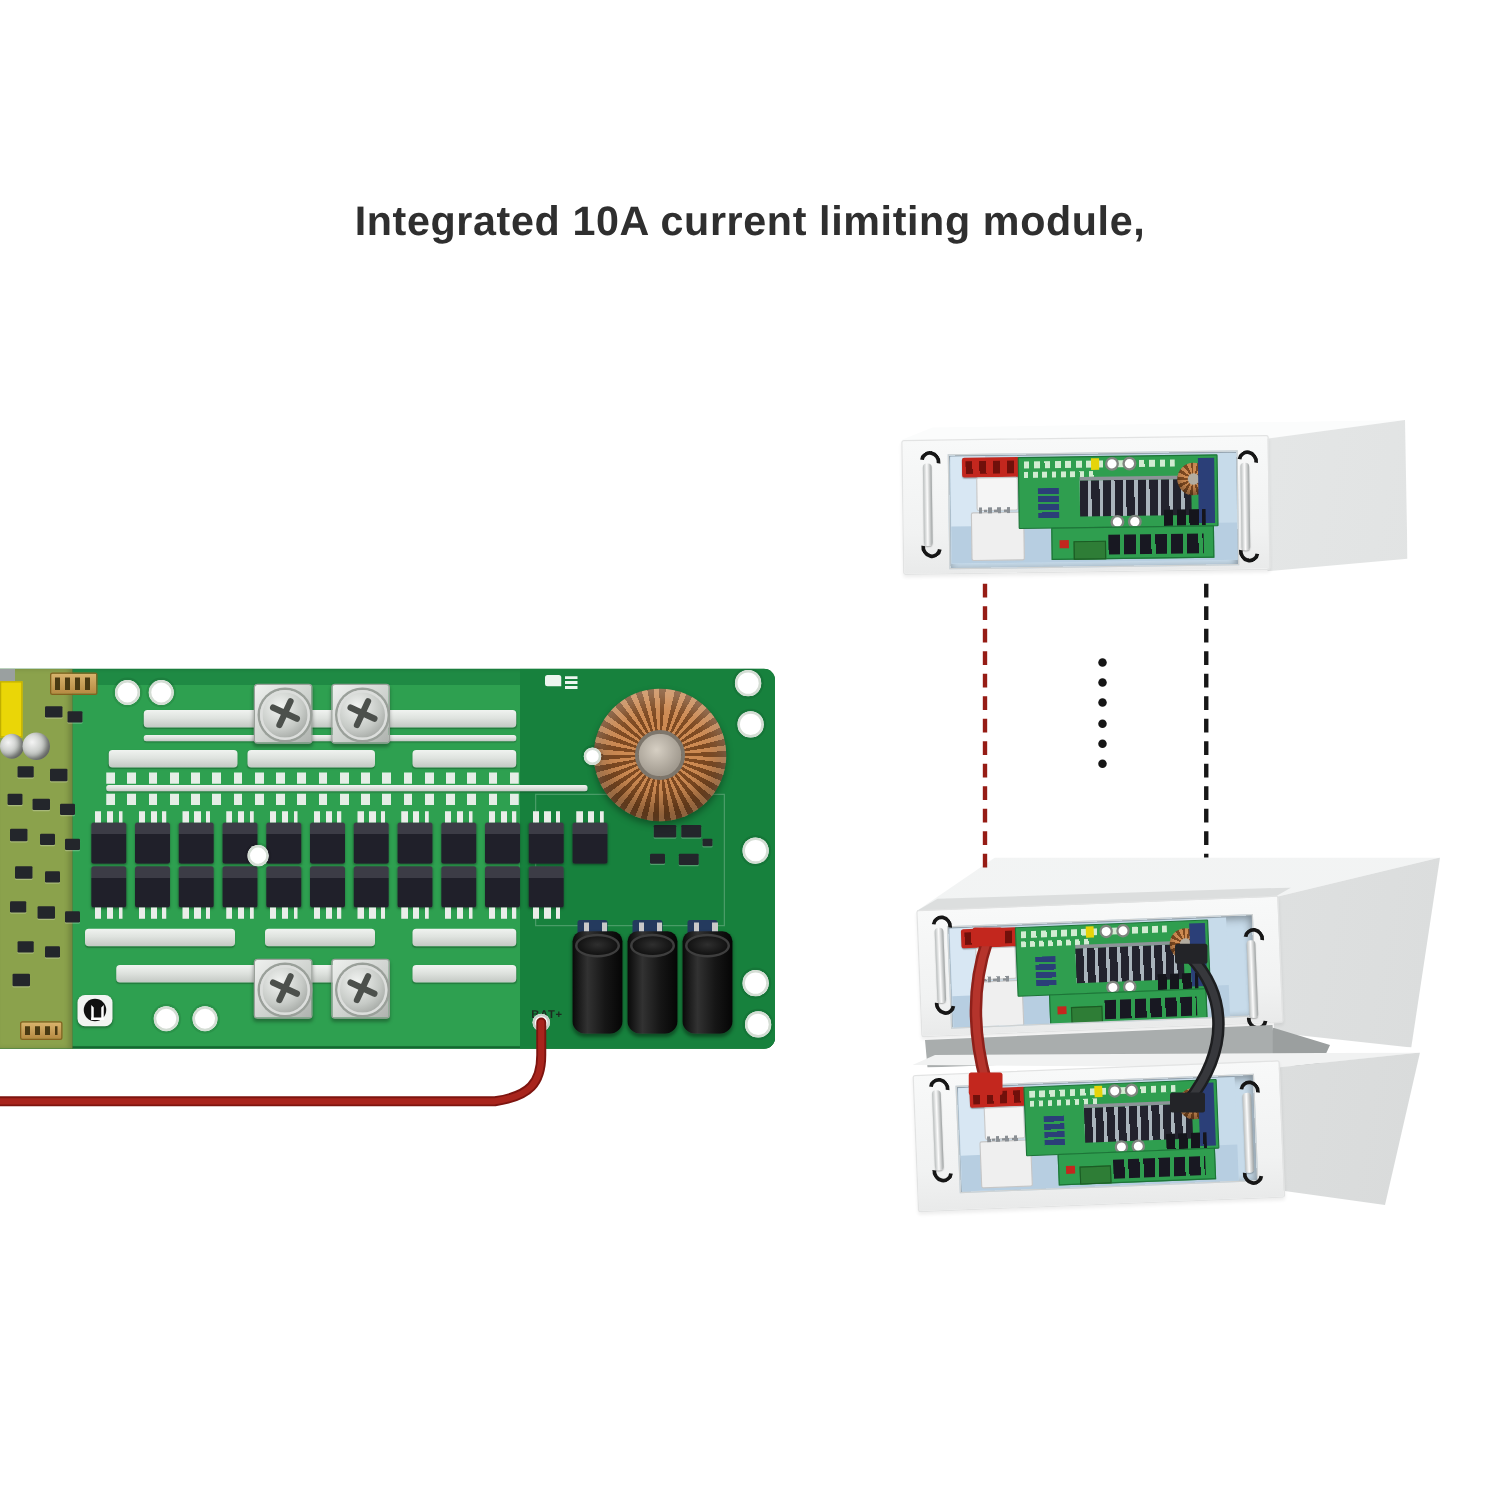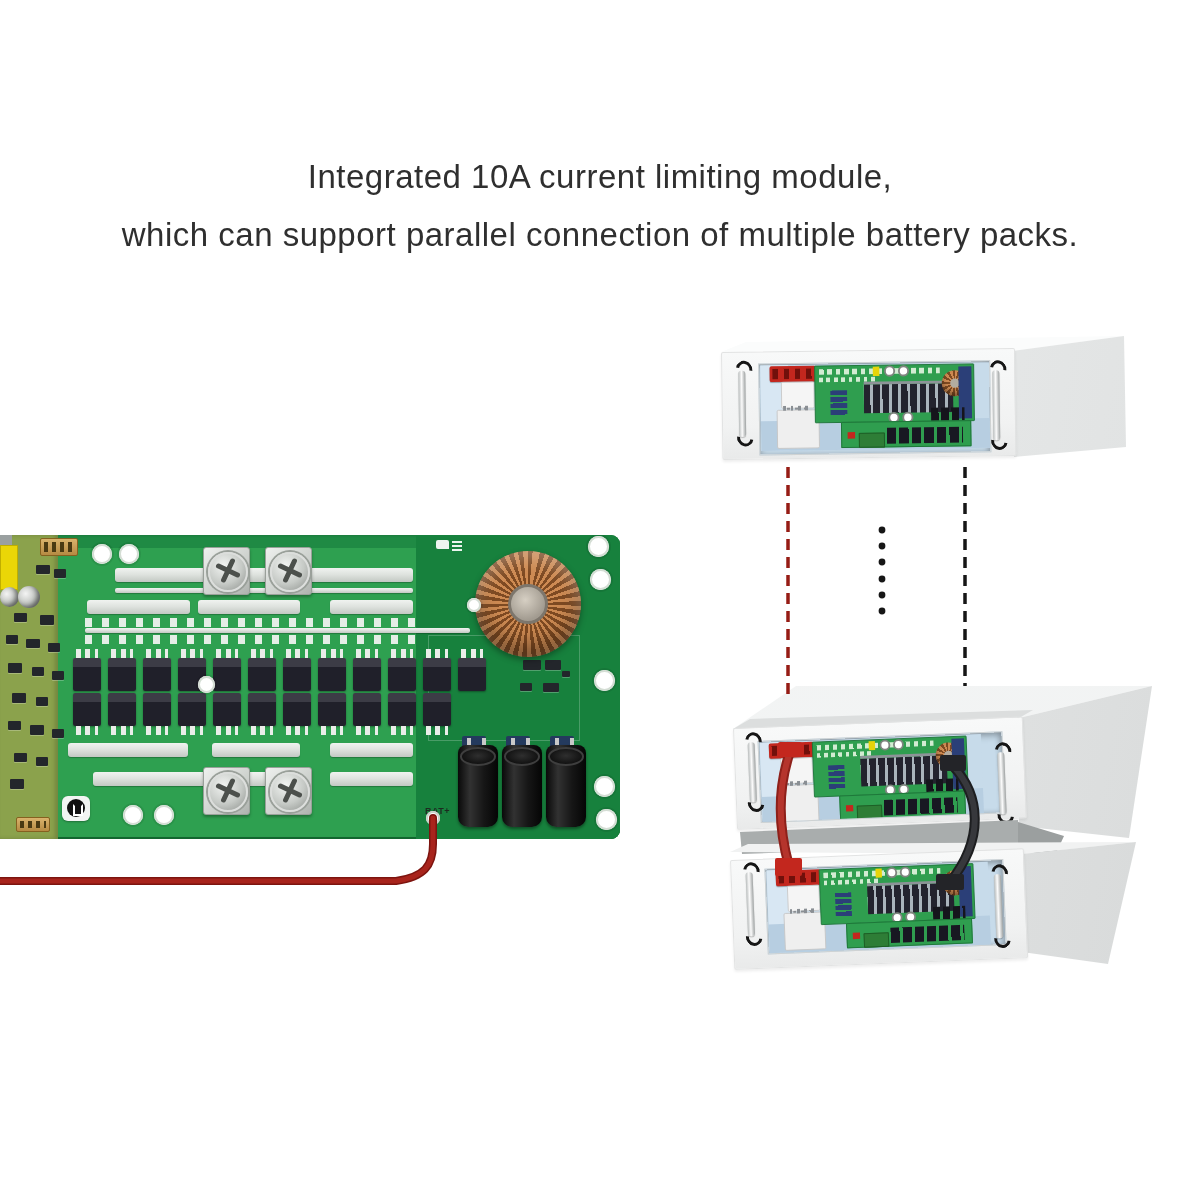--- a/index.html
+++ b/index.html
@@ -2,21 +2,21 @@
 <html style="--text: #2f2f2f; --pcb-green: #2ea050; --pcb-green-dark: #17813d; --pcb-top-band: #1f8a44; --pcb-left-olive: #8ba24c; --busbar: #dfe3df; --mosfet-dark: #20202a; --terminal-silver: #ccd0cc; --copper-dark: #7e4a22; --cap-black: #161616; --wire-red: #a8241c; --dash-red: #961c15; --dash-black: #161616; --enclosure: #f1f2f2; --inner-blue: #c7dbea; --module-green: #2f9e4f; --connector-red: #c3271e; --connector-blue: #2b3f78; --cable-red: #b5342c; --cable-black: #37383c; --band-gray: #a9adad;"><head>
 <meta charset="utf-8">
 <style>
   html,body{margin:0;padding:0;background:#fff;}
   #stage{position:relative;width:1200px;height:1200px;background:#fff;overflow:hidden;
          font-family:"Liberation Sans",sans-serif;}
   .abs{position:absolute;}
 
   
   .headline{position:absolute;left:0;top:148px;width:1200px;text-align:center;
-    color:var(--text,#2f2f2f);font-weight:400;font-size:33px;line-height:58px;letter-spacing:.5px;}
+    color:var(--text,#2f2f2f);font-weight:700;font-size:33px;line-height:58px;letter-spacing:.5px;}
 
   
   #board{position:absolute;left:0;top:535px;width:620px;height:304px;
     background:linear-gradient(180deg,var(--pcb-top-band,#1f8a44) 0 13px,var(--pcb-green,#2ea050) 13px);
     border-radius:0 9px 9px 0;overflow:hidden;
     box-shadow:inset 0 -2px 0 #12672f, inset -2px 0 3px rgba(0,0,0,.25);}
   .dark-zone{position:absolute;left:416px;top:0;width:204px;height:304px;
     background:var(--pcb-green-dark,#17813d);}
   .silk{position:absolute;left:428px;top:100px;width:150px;height:104px;
     border:1px solid rgba(255,255,255,.22);}
@@ -137,21 +137,20 @@
   .ml-conn{position:absolute;left:48px;top:6px;width:82px;height:17px;
     background:repeating-linear-gradient(90deg,#181822 0 10px,transparent 10px 13.5px);}
 </style>
 </head>
 <body>
 
 <div id="stage">
 
   <div class="headline">
     <div>Integrated 10A current limiting module,</div>
-    <div>which can support parallel connection of multiple battery packs.</div>
   </div>
 
   <div id="board">
     <div class="dark-zone"></div>
     <div class="silk"></div>
     <div class="left-strip"></div>
 
     <div class="abs" style="left:0;top:0;width:12px;height:14px;background:#9aa0a0;"></div>
     <div class="yellow-comp"></div>
     <div class="gold" style="left:40px;top:3px;width:36px;height:16px;"></div>

